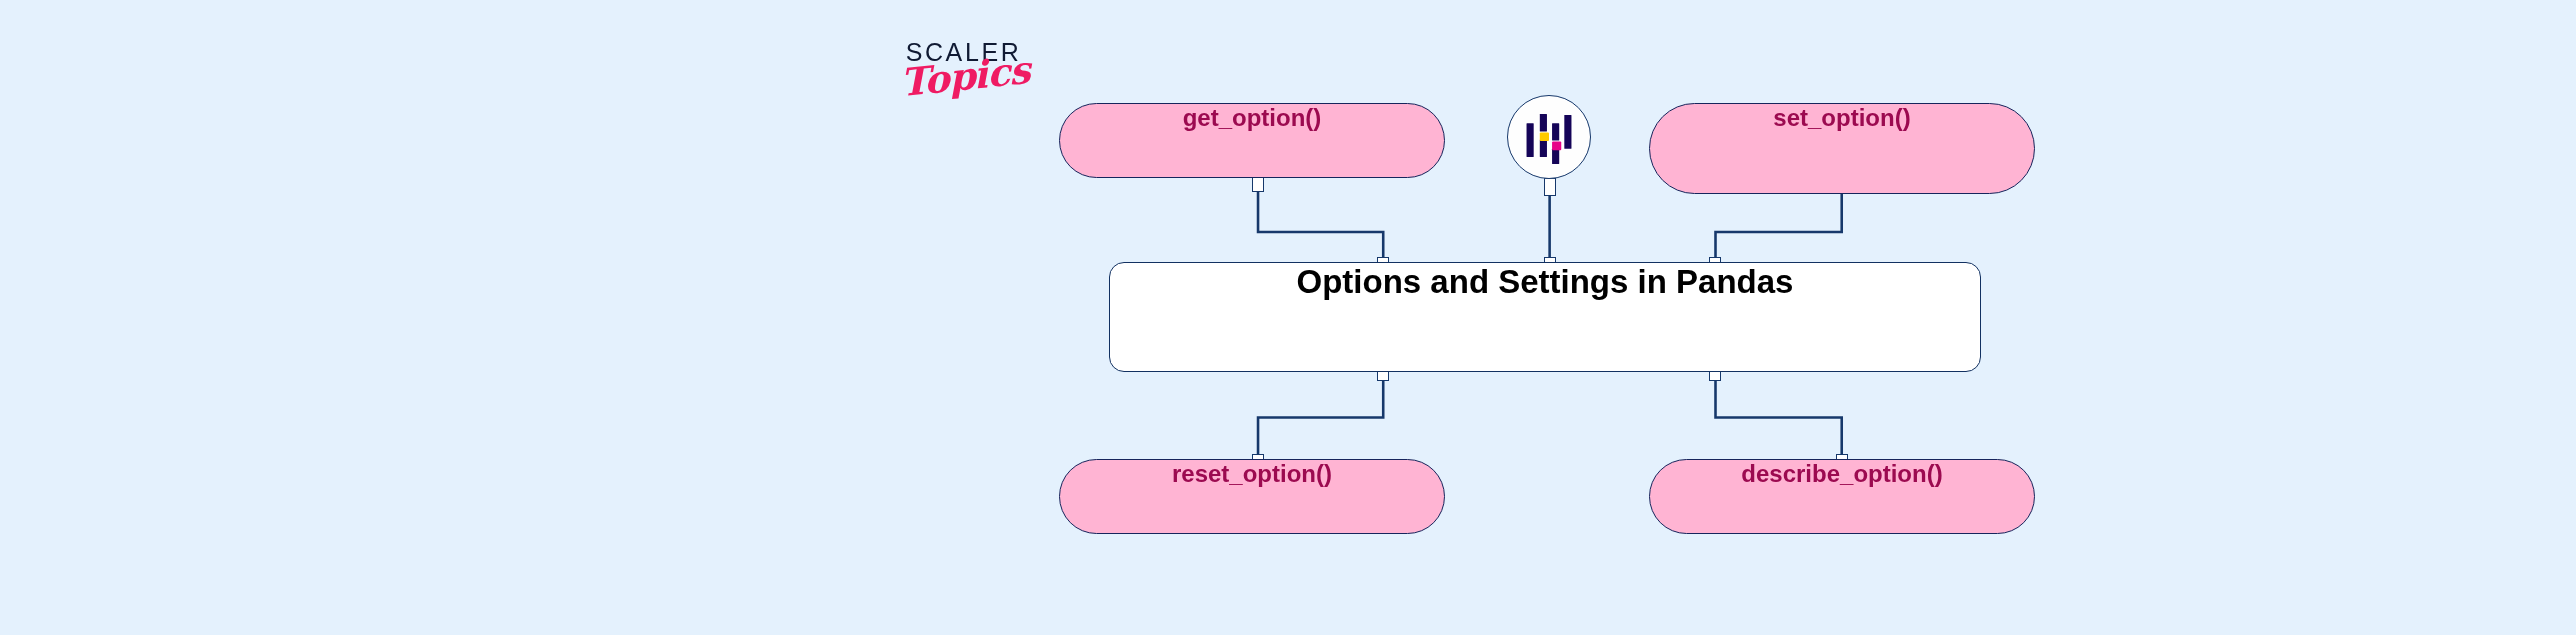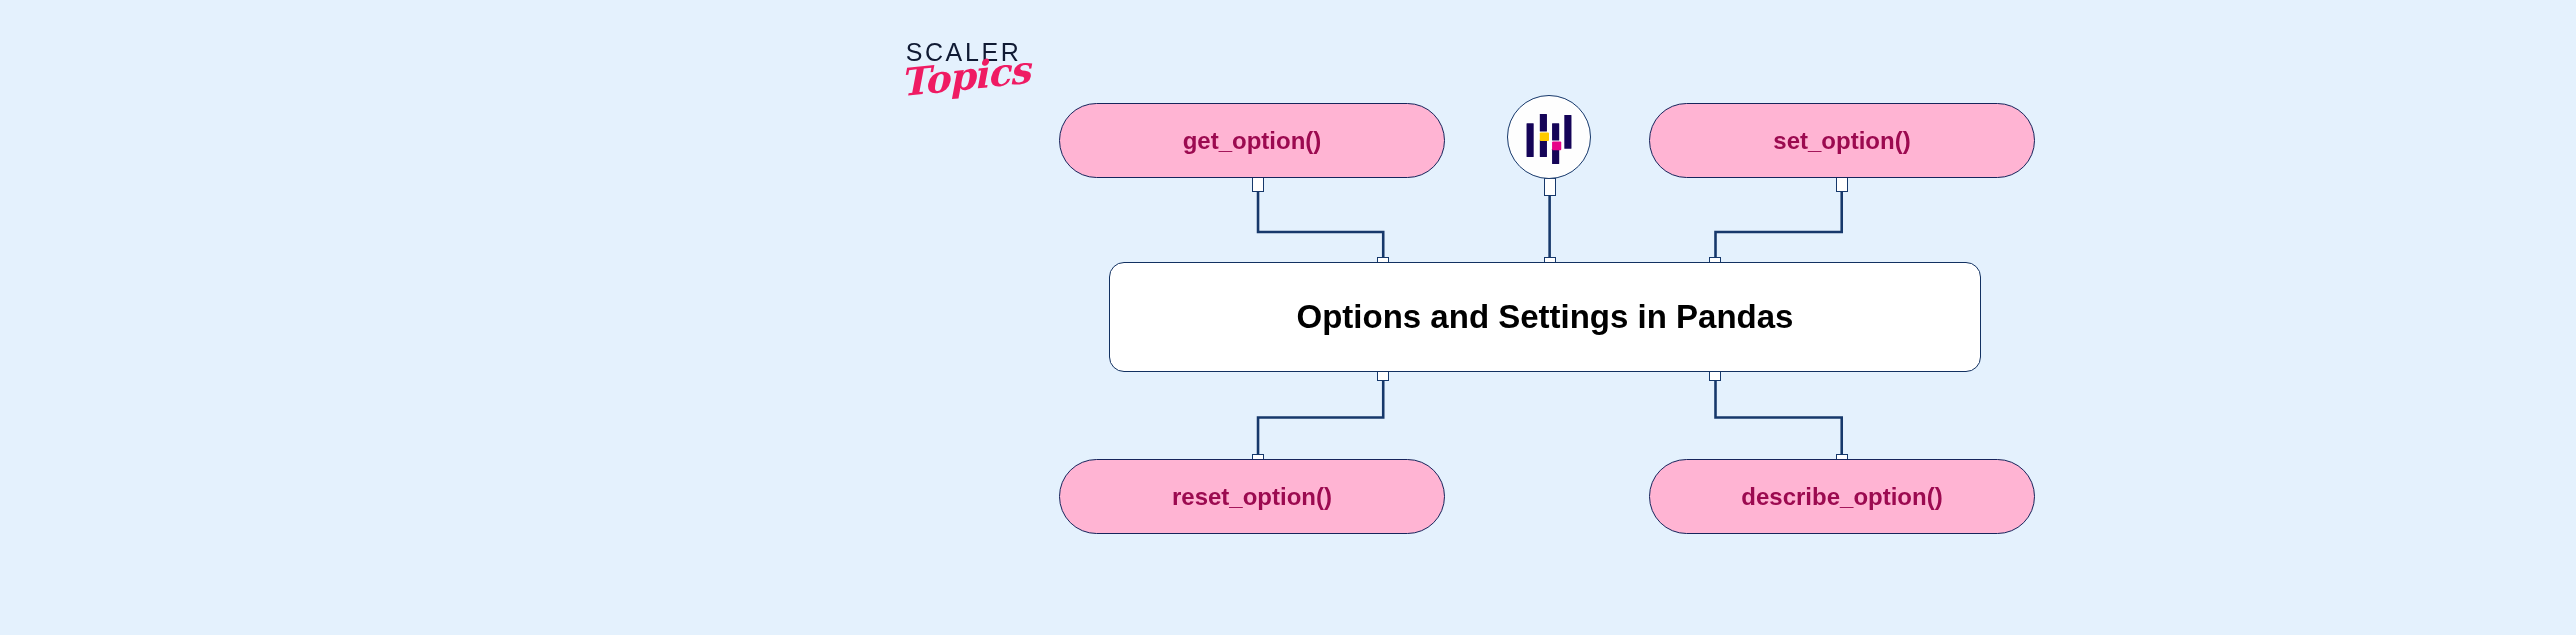--- a/index.html
+++ b/index.html
@@ -37,21 +37,21 @@
     line-height:1.05;
     transform:rotate(-6deg) skewX(-6deg);
     transform-origin:left center;
     letter-spacing:-1px;
   }
 
   
   #wires{position:absolute;left:0;top:0;width:3091px;height:636px;}
 
   
-  .node{position:absolute;box-sizing:border-box;display:flex;align-items:center;justify-content:center;}
+  .node{position:absolute;box-sizing:border-box;display:flex;align-items:flex-start;justify-content:center;}
 
   .pill{
     background:#ffb4d3;
     border:1.5px solid #16255c;
     border-radius:515px;
     color:#9c0a50;
     font-size:24px;
     font-weight:bold;
     font-family:"Liberation Sans", sans-serif;
     letter-spacing:0px;
@@ -140,21 +140,21 @@
       <rect x="30" y="44" width="18" height="17" rx="2" fill="#ffca00"></rect>
 
       <rect x="54" y="62" width="18" height="17" rx="2" fill="#e70488"></rect>
     </svg>
   </div>
 
   <div class="node pill" style="left:1059px;top:103px;width:386px;height:75px;">
     <span>get_option()</span>
   </div>
 
-  <div class="node pill" style="left:1649px;top:103px;width:386px;height:75px;">
+  <div class="node pill" style="left:1649px;top:103px;width:386px;height:91px;">
     <span>set_option()</span>
   </div>
 
   <div class="node center-node" style="left:1109px;top:262px;width:872px;height:110px;">
     <span>Options and Settings in Pandas</span>
   </div>
 
   <div class="node pill" style="left:1059px;top:459px;width:386px;height:75px;">
     <span>reset_option()</span>
   </div>

